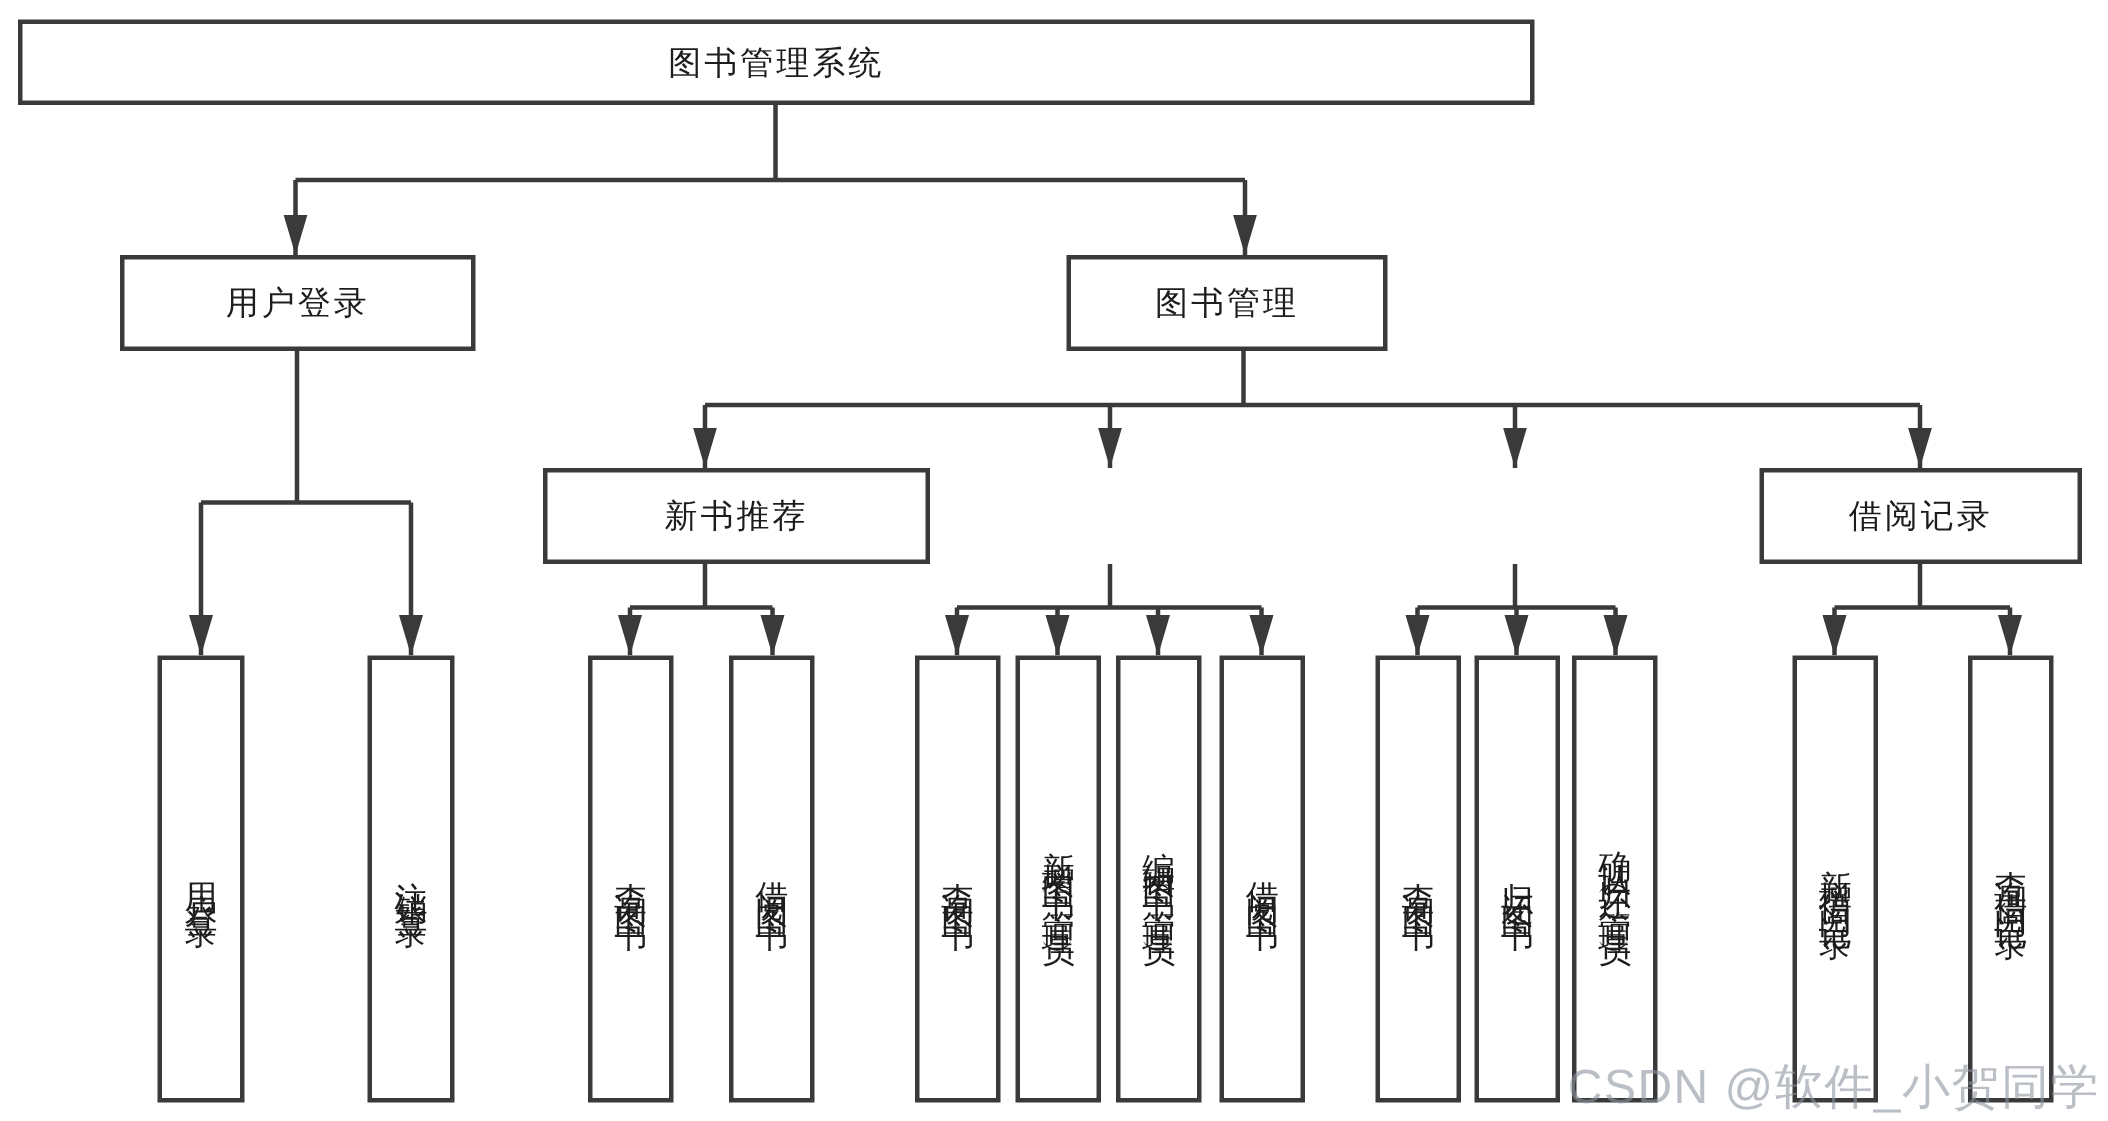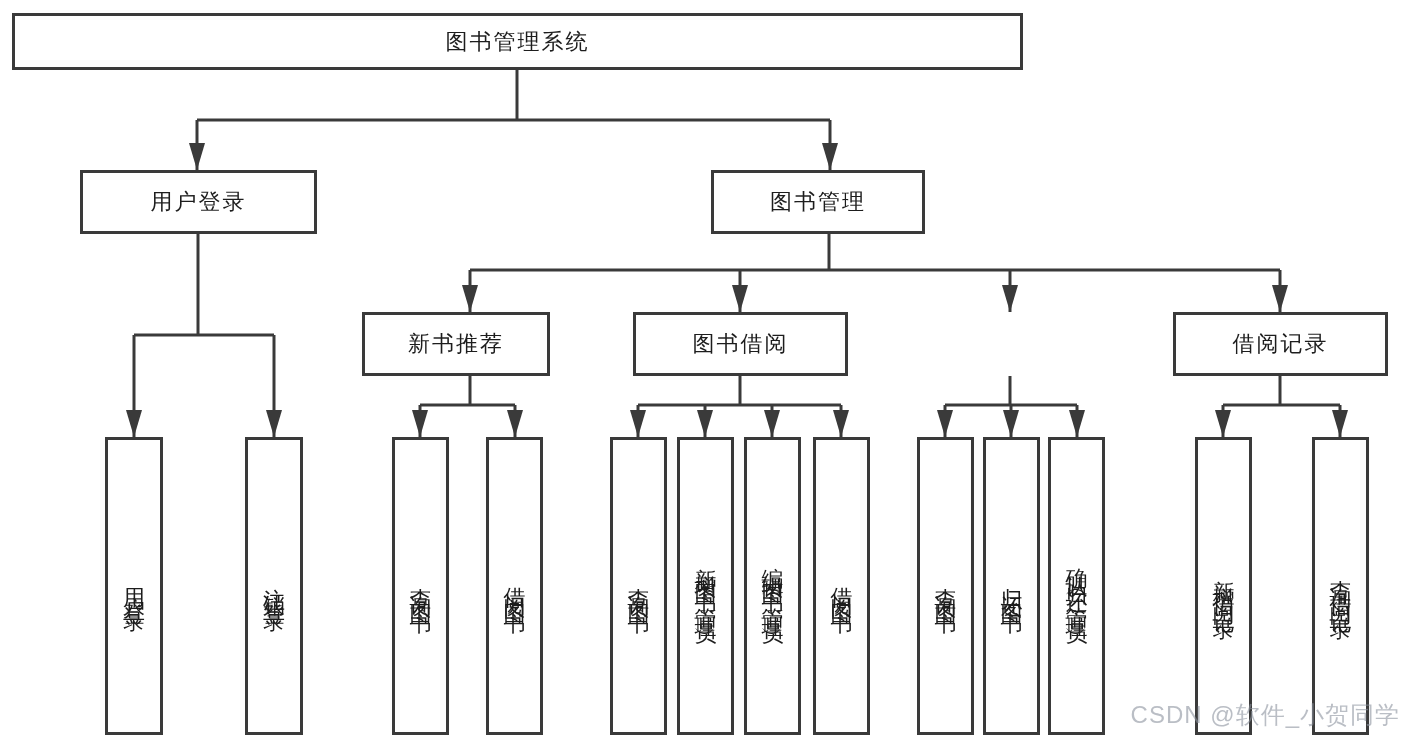--- a/index.html
+++ b/index.html
@@ -28,22 +28,22 @@
     writing-mode: vertical-rl;
     text-orientation: mixed;
     font-size: 22px;
     letter-spacing: 8px;
     line-height: 1;
     white-space: nowrap;
   }
   .watermark {
     position: absolute;
     right: 5px;
-    bottom: 16px;
-    font-size: 24px;
+    bottom: 0;
+    font-size: 32px;
     color: rgba(140, 146, 158, 0.6);
     letter-spacing: 1px;
     z-index: 3;
     white-space: nowrap;
   }
 </style>
 </head>
 <body>
 
 <div class="stage">
@@ -110,27 +110,24 @@
   </div>
 
   <div class="node h" style="left:80px; top:170px; width:237px; height:64px">
     <span class="lbl">用户登录</span>
   </div>
 
   <div class="node h" style="left:711px; top:170px; width:214px; height:64px">
     <span class="lbl">图书管理</span>
   </div>
 
-  <div class="node h" style="left:362px; top:312px; width:188px; height:64px">
+  <div class="node h" style="left:362px; top:312px; width:258px; height:64px">
     <span class="lbl">新书推荐</span>
   </div>
 
-  <div class="node h" style="left:633px; top:312px; width:215px; height:64px">
-    <span class="lbl">图书借阅</span>
-  </div>
 
 
   <div class="node h" style="left:1173px; top:312px; width:215px; height:64px">
     <span class="lbl">借阅记录</span>
   </div>
 
   <div class="node v" style="left:105px; top:437px; width:58px; height:298px">
     <span class="lbl">用户登录</span>
   </div>
 

